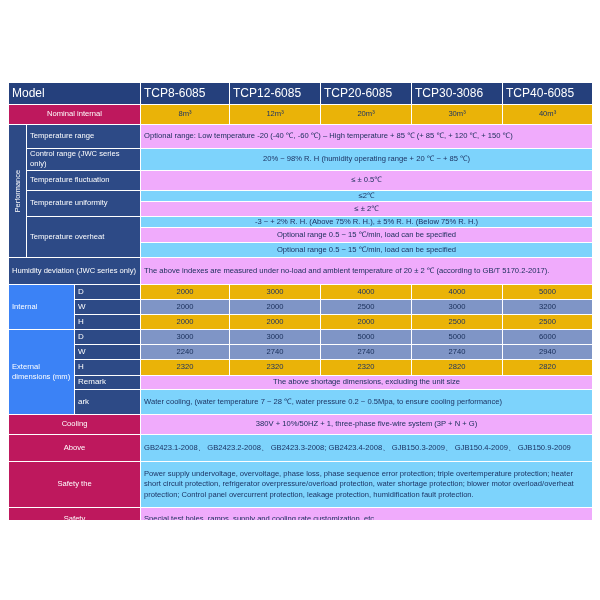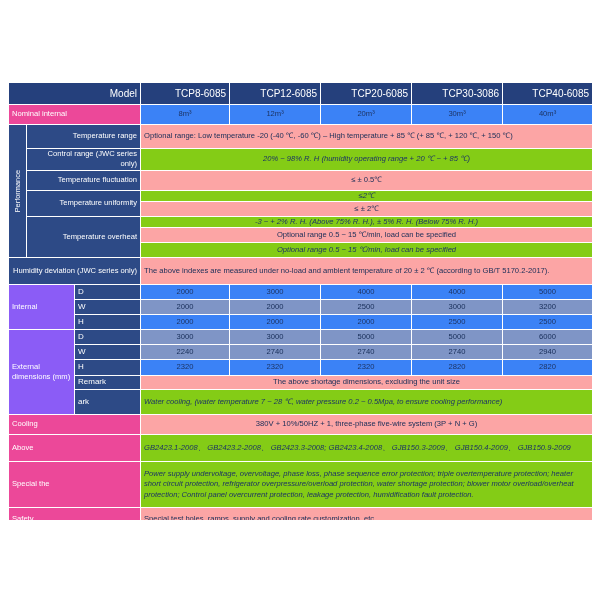--- a/index.html
+++ b/index.html
@@ -36,74 +36,73 @@
     padding: 0 3px;
     vertical-align: middle;
     overflow: hidden;
     line-height: 1.35;
   }
 
   
   .hdr {
     background: #25407c;
     color: #ffffff;
-    text-align: right;
-    font-size: 10px;
+    text-align: left;
+    font-size: 12px;
   }
   .lbl {
-    background: #ec4899;
-    color: #ffffff;
-    text-align: left;
+    background: #be185d;
+    color: #ffffff;
+    text-align: center;
     font-size: 7.6px;
     margin-top: 24px;
   }
   .lbl-l {
     background: #2d4a86;
     color: #ffffff;
-    text-align: right;
+    text-align: left;
     font-size: 7.6px;
     padding-left: 6px;
   }
   .grp {
-    background: #8b5cf6;
+    background: #3b82f6;
     color: #ffffff;
     text-align: left;
     font-size: 7.6px;
     padding-left: 4px;
   }
   .rot {
     background: #2d4a86;
     color: #ffffff;
     padding: 0;
     text-align: center;
   }
   .rot .rtext {
     display: block;
     writing-mode: vertical-rl;
     transform: rotate(180deg);
     white-space: nowrap;
     font-size: 7.4px;
     margin: 0 auto;
   }
   .d-lt {
-    background: #3b82f6;
+    background: #eab308;
     text-align: center;
   }
   .d-md {
     background: #7f95c6;
     text-align: center;
     color: #162c57;
   }
   .t-lt {
-    background: #84cc16;
-    text-align: center;
-    font-style: italic;
+    background: #7dd3fc;
+    text-align: center;
   }
   .t-md {
-    background: #fca5a5;
+    background: #f0abfc;
     text-align: center;
     color: #162c57;
     margin-top: 32px;
   }
   .t-left {
     text-align: left;
     padding-left: 5px;
   }
   .subcol {
     background: #2d4a86;
@@ -254,21 +253,21 @@
     <td class="lbl" colspan="3" style="height:19px">Cooling</td>
     <td class="t-md" colspan="5">380V + 10%/50HZ + 1, three-phase five-wire system (3P + N + G)</td>
   </tr>
 
   <tr>
     <td class="lbl" colspan="3" style="height:26px">Above</td>
     <td class="t-lt t-left" colspan="5">GB2423.1-2008、 GB2423.2-2008、  GB2423.3-2008; GB2423.4-2008、 GJB150.3-2009、 GJB150.4-2009、 GJB150.9-2009</td>
   </tr>
 
   <tr>
-    <td class="lbl" colspan="3" style="height:45px">Special the</td>
+    <td class="lbl" colspan="3" style="height:45px">Safety the</td>
     <td class="t-lt t-left" colspan="5">Power supply undervoltage, overvoltage, phase loss, phase sequence error protection; triple overtemperature protection; heater short circuit protection, refrigerator overpressure/overload protection, water shortage protection; blower motor overload/overheat protection; Control panel overcurrent protection, leakage protection, humidification fault protection.</td>
   </tr>
 
   <tr>
     <td class="lbl" colspan="3" style="height:22px">Safety</td>
     <td class="t-md t-left" colspan="5">Special test holes, ramps, supply and cooling rate customization, etc.</td>
   </tr>
 </tbody>
     </table>
 </div>

